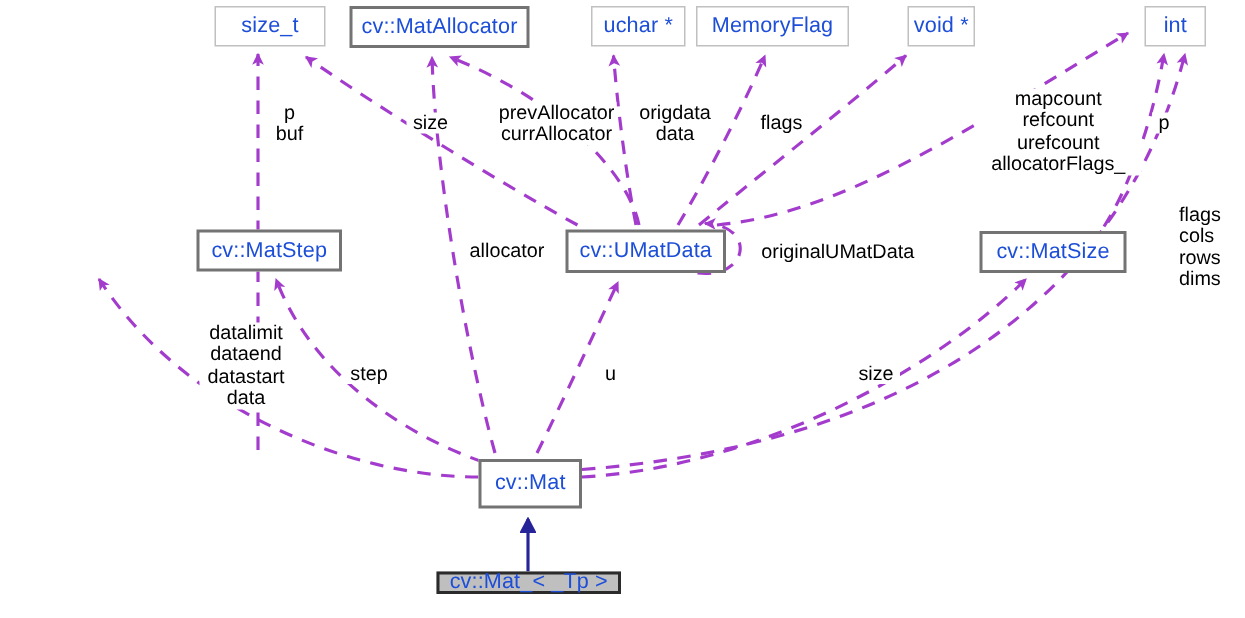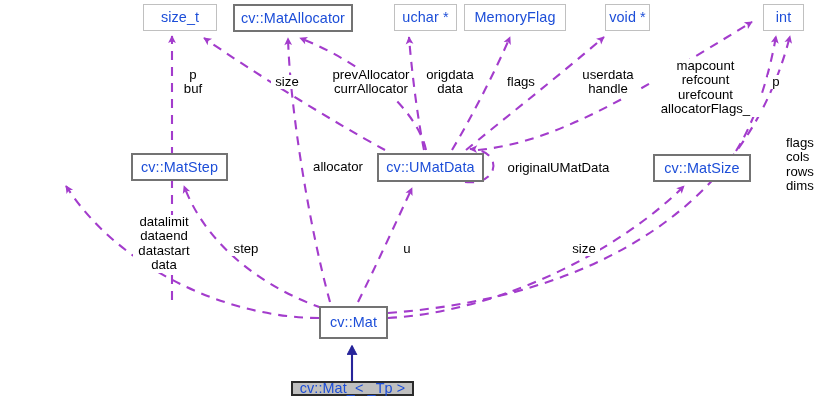--- a/index.html
+++ b/index.html
@@ -134,22 +134,20 @@
   <div class="node-box current" style="left:291px;top:381px;width:123px;height:15px;">cv::Mat_&lt; _Tp &gt;</div>
 
   <div class="edge-label" style="left:176px;top:68px;width:34px;">p
 buf</div>
   <div class="edge-label" style="left:271px;top:75px;width:32px;">size</div>
   <div class="edge-label" style="left:331px;top:68px;width:80px;">prevAllocator
 currAllocator</div>
   <div class="edge-label" style="left:421px;top:68px;width:58px;">origdata
 data</div>
   <div class="edge-label" style="left:502px;top:75px;width:38px;">flags</div>
-  <div class="edge-label" style="left:578px;top:68px;width:60px;">userdata
-handle</div>
   <div class="edge-label" style="left:650px;top:59px;width:111px;">mapcount
 refcount
 urefcount
 allocatorFlags_</div>
   <div class="edge-label" style="left:768px;top:75px;width:16px;">p</div>
   <div class="edge-label left" style="left:786px;top:136px;width:44px;">flags
 cols
 rows
 dims</div>
   <div class="edge-label" style="left:310px;top:160px;width:56px;">allocator</div>

